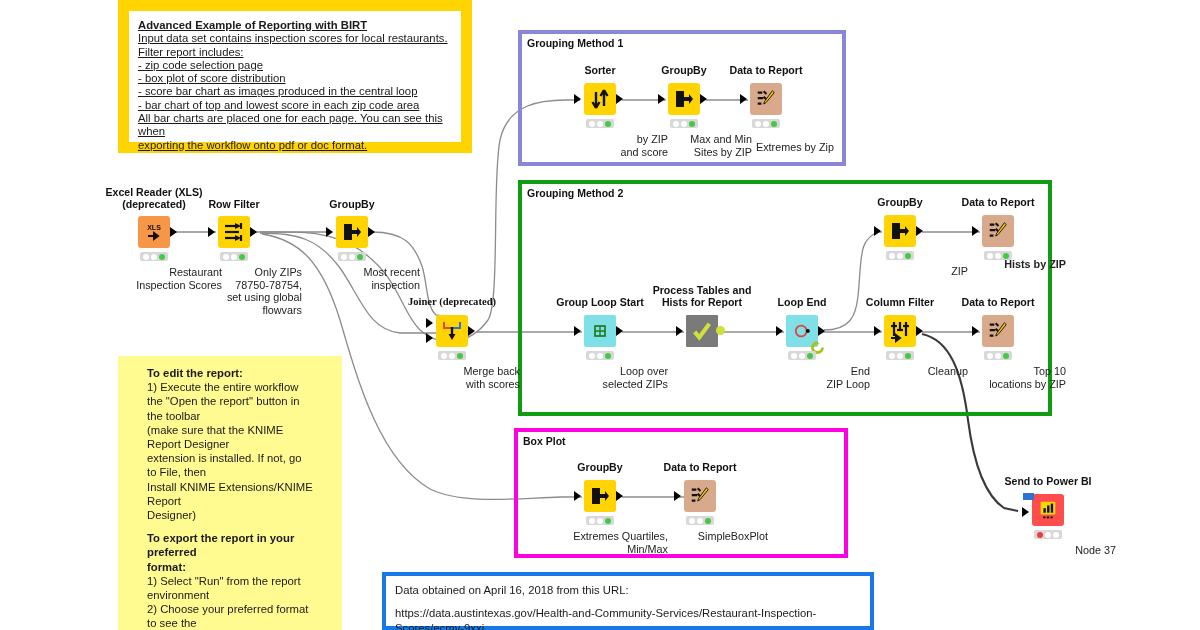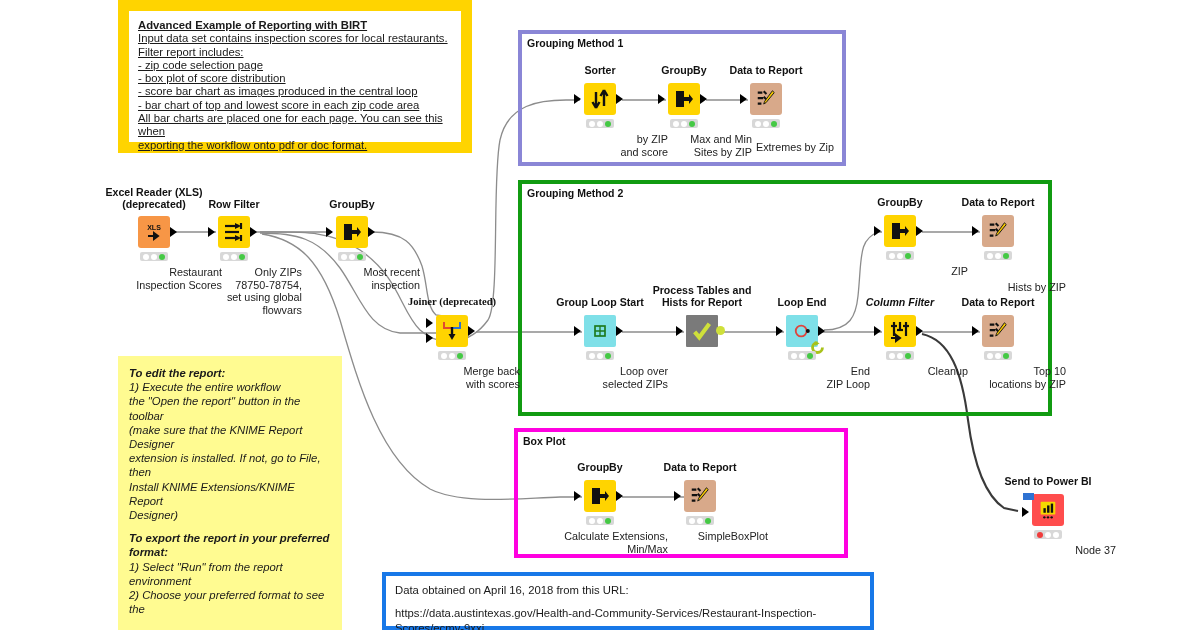--- a/index.html
+++ b/index.html
@@ -13,21 +13,21 @@
   .annot p{margin:0;}
   .annot .ttl{font-weight:bold;}
 
   #annot-birt{left:118px;top:0px;width:354px;height:153px;
       border:6px solid #FFD400;background:#FFD400;padding:5px;}
   #annot-birt .inner{background:#ffffff;padding:8px 9px 6px 9px;
       font-size:11.3px;line-height:13.3px;text-decoration:underline;}
 
   #annot-edit{left:118px;top:356px;width:224px;height:274px;
       background:#FFFB91;border:none;}
-  #annot-edit .inner{padding:10px 11px;font-size:11.3px;line-height:14.2px;font-style:italic;}
+  #annot-edit .inner{padding:10px 29px;font-size:11.3px;line-height:14.2px;}
   #annot-edit .gap{height:9px;}
 
   #annot-url{left:382px;top:572px;width:492px;height:58px;
       border:4px solid #1878E8;background:#ffffff;}
   #annot-url .inner{padding:7px 9px;font-size:11.3px;line-height:15px;}
   #annot-url .gap{height:8px;}
 
   
   .group{position:absolute;box-sizing:border-box;background:transparent;}
   .group .glabel{position:absolute;left:5px;top:3px;font-size:10.5px;
@@ -348,21 +348,21 @@
         <path d="M9.5 3.5 L12.5 6.5 M9.5 9.5 L12.5 12.5" stroke="#111" stroke-width="2.2" fill="none"></path>
         <path d="M19 3 L21 5 L12 16 L9.5 17.5 L10.5 14.5 Z" fill="#F2C400" stroke="#111" stroke-width="1"></path>
       </svg>
     </div>
     <div class="port" style="left:20px;top:30px;"></div>
     <div class="nstatus" style="top:55px;">
         <i></i>
         <i></i>
         <i class="ok"></i>
       </div>
-    <div class="nsub" style="top:85px;">
+    <div class="nsub" style="top:62px;font-weight:bold;">
       <span>Hists by ZIP</span>
     </div>
   </div>
 
   <div class="node" style="left:554px;top:296px;">
     <div class="ntitle" style="width:132px;left:-20px;">Group Loop Start</div>
     <div class="nbody c-cyan" style="top:19px;border-radius:2px;">
       <svg class="ico" width="20" height="20" viewBox="0 0 24 24" aria-hidden="true">
         <rect x="6" y="6" width="12" height="12" fill="none" stroke="#1D7A1D" stroke-width="2"></rect>
         <path d="M12 6 V18 M6 12 H18" stroke="#1D7A1D" stroke-width="1.6"></path>
@@ -414,21 +414,21 @@
         <i></i>
         <i class="ok"></i>
       </div>
     <div class="nsub" style="top:69px;">
       <span>End</span><br>
       <span>ZIP Loop</span>
     </div>
   </div>
 
   <div class="node" style="left:854px;top:296px;">
-    <div class="ntitle" style="width:126px;left:-17px;font-style:italic;">Column Filter</div>
+    <div class="ntitle" style="width:126px;left:-17px;">Column Filter</div>
     <div class="nbody c-yellow" style="top:19px;">
       <svg class="ico" width="24" height="24" viewBox="0 0 24 24" aria-hidden="true">
         <g stroke="#111" stroke-width="2.2" fill="none">
           <path d="M6 3 V17"></path>
             <path d="M12 3 V12"></path>
             <path d="M18 3 V17"></path>
           <path d="M3 7 H9"></path>
             <path d="M9 11 H15"></path>
             <path d="M15 7 H21"></path>
         </g>
@@ -476,21 +476,21 @@
       </svg>
     </div>
     <div class="port" style="left:20px;top:30px;"></div>
     <div class="port" style="left:62px;top:30px;"></div>
     <div class="nstatus" style="top:55px;">
         <i></i>
         <i></i>
         <i class="ok"></i>
       </div>
     <div class="nsub" style="top:69px;">
-      <span>Calculate Extensions,</span><br>
+      <span>Extremes Quartiles,</span><br>
       <span>Min/Max</span>
     </div>
   </div>
 
   <div class="node" style="left:654px;top:461px;">
     <div class="ntitle">Data to Report</div>
     <div class="nbody c-brown" style="top:19px;">
       <svg class="ico" width="22" height="22" viewBox="0 0 24 24" aria-hidden="true">
         <path d="M3 5 L8 5 M3 11 L9 11 M3 17 L7 17" stroke="#111" stroke-width="2.6" fill="none"></path>
         <path d="M9.5 3.5 L12.5 6.5 M9.5 9.5 L12.5 12.5" stroke="#111" stroke-width="2.2" fill="none"></path>

